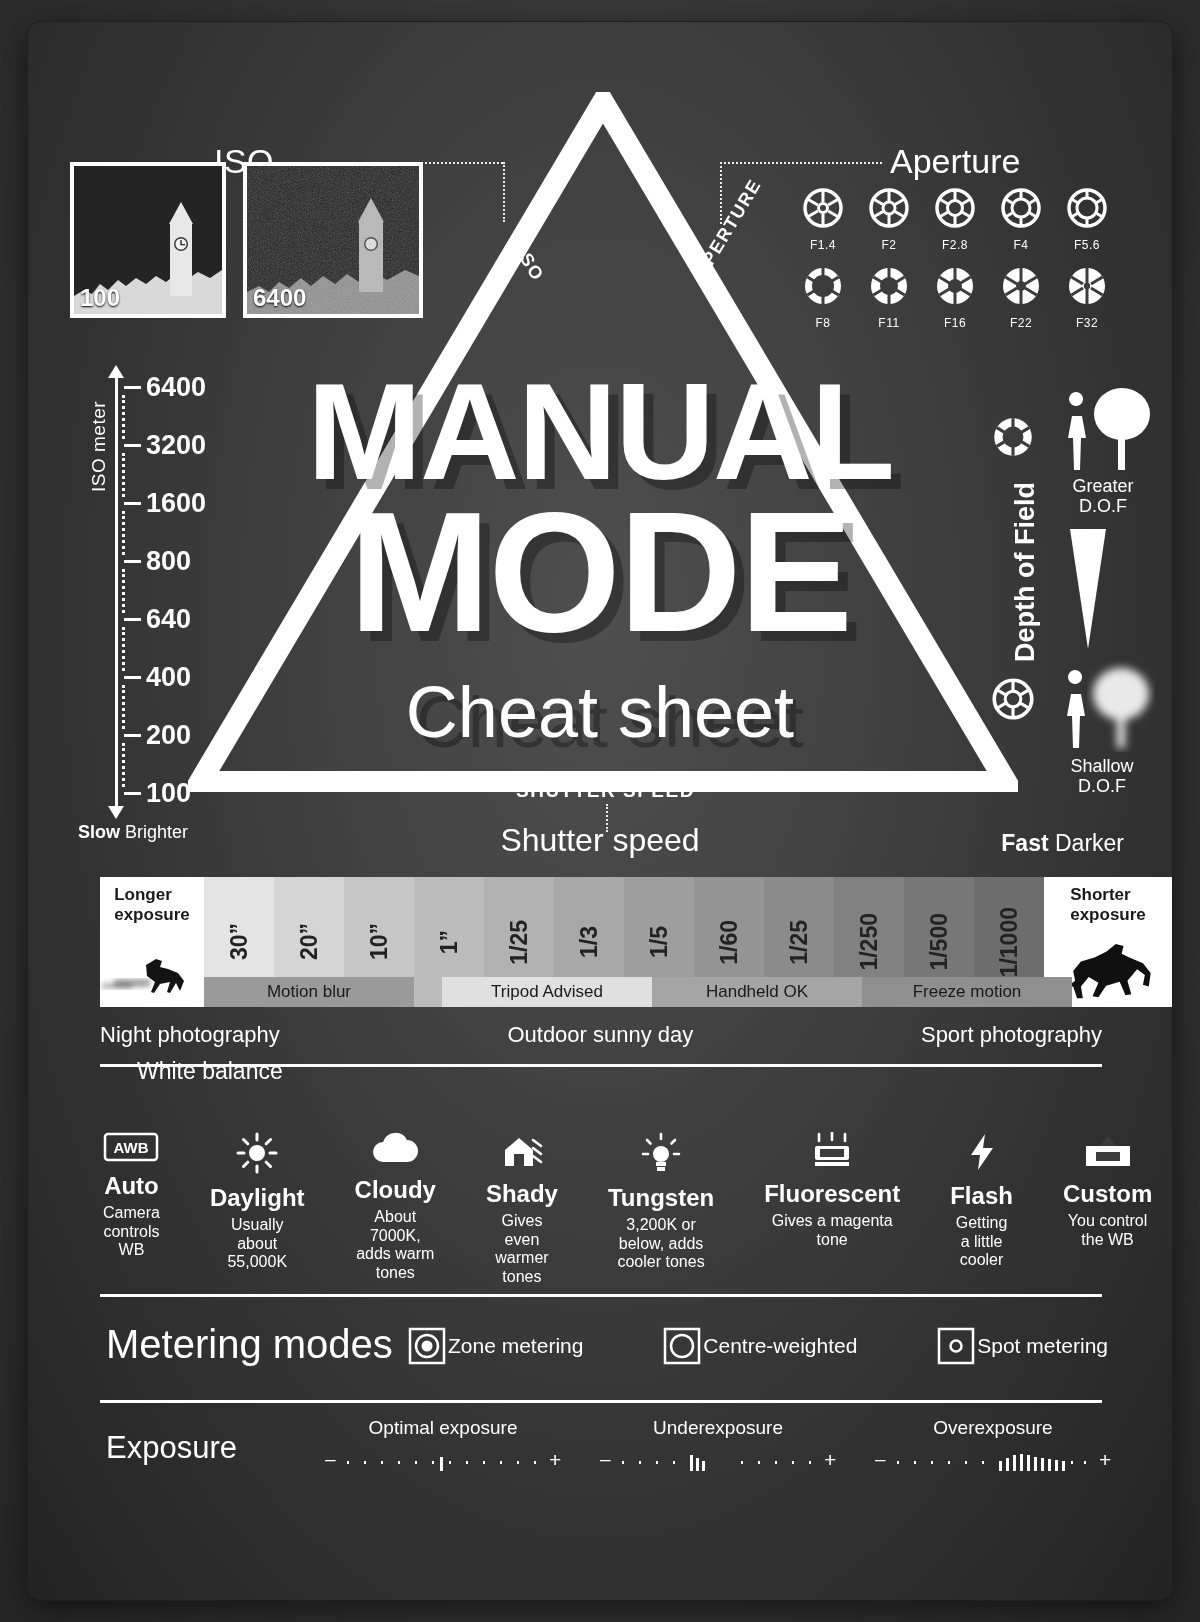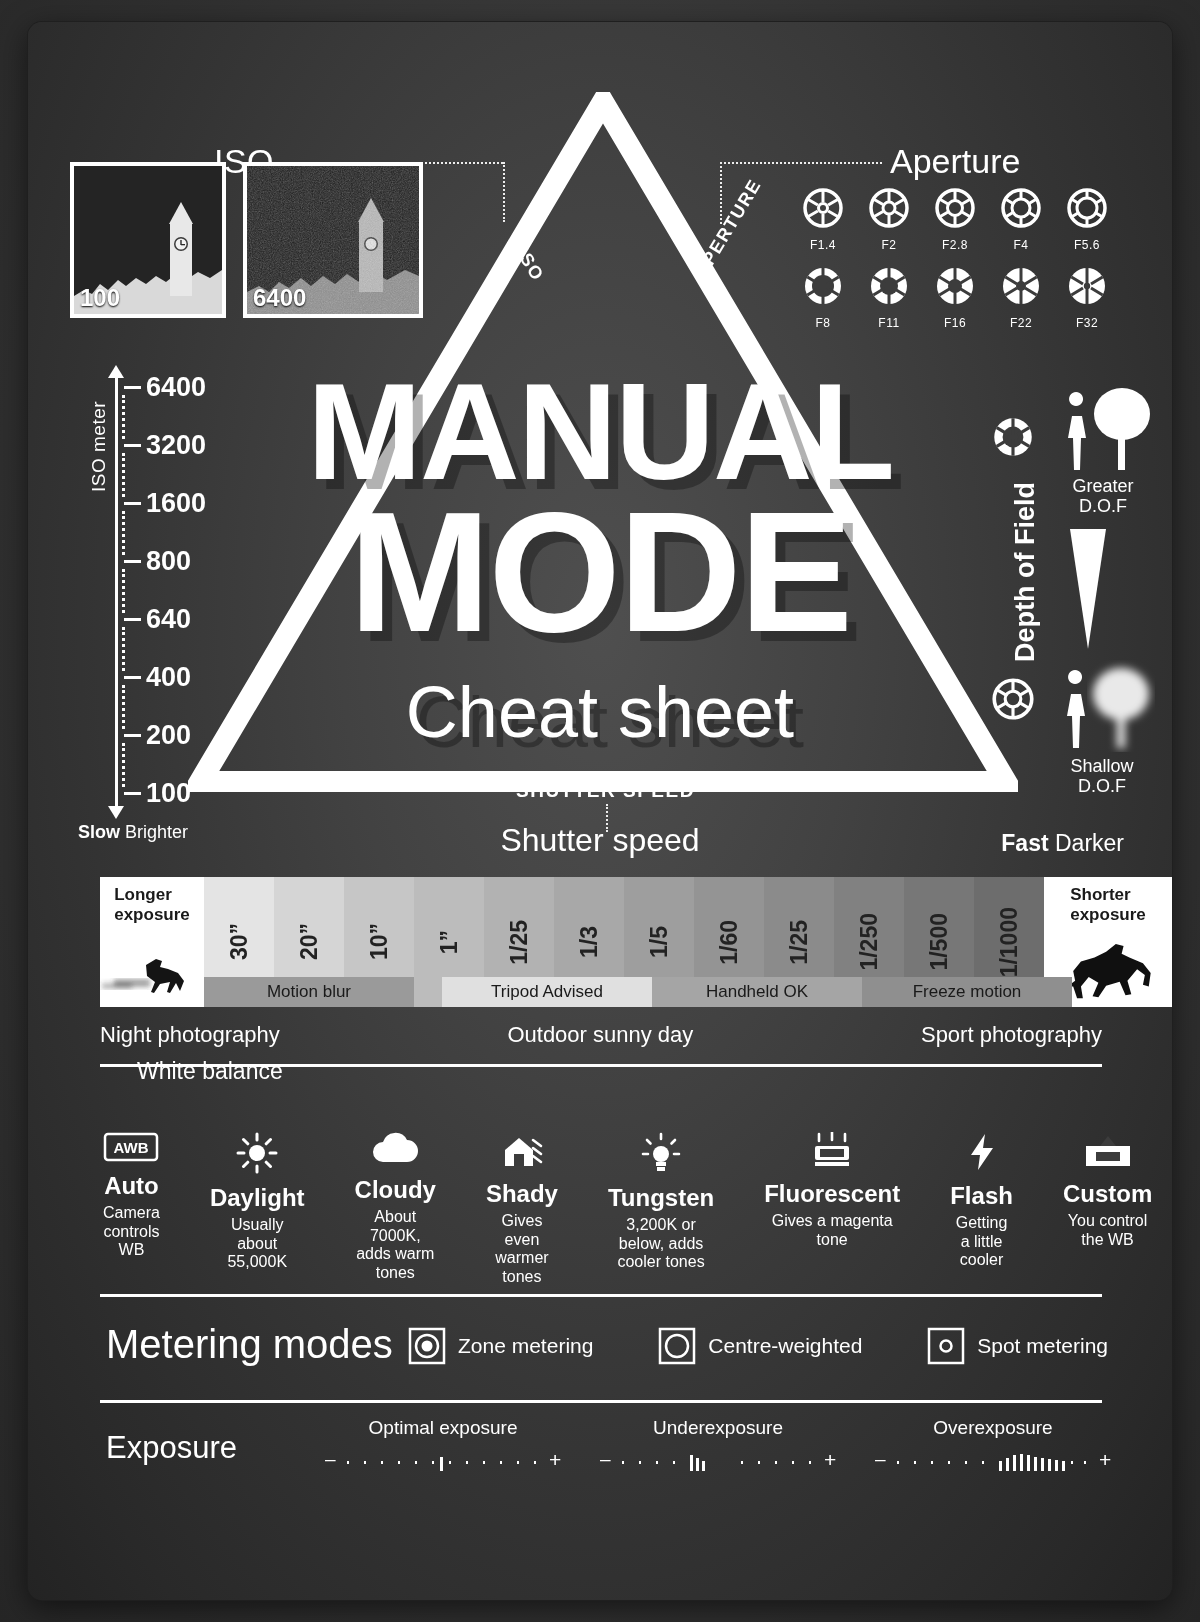--- a/index.html
+++ b/index.html
@@ -66,21 +66,21 @@
   
   .wb-title{position:absolute;left:78px;top:1036px;font-size:23px;margin-left:31px;}
   .wb-grid{position:absolute;left:72px;top:1110px;width:1010px;display:flex;gap:44px;}
   .wb-item{flex:1;text-align:center;padding:0 3px;}
   .wb-name{font-size:24px;font-weight:bold;margin-top:6px;}
   .wb-desc{font-size:16px;line-height:1.16;margin-top:4px;}
 
   
   .mt-title{position:absolute;left:78px;top:1300px;font-size:40px;}
   .mt-items{position:absolute;left:380px;top:1305px;width:700px;display:flex;justify-content:space-between;align-items:center;}
-  .mt-item{display:flex;align-items:center;gap:12px;font-size:21px;}
+  .mt-item{display:flex;align-items:center;gap:2px;font-size:21px;}
 
   
   .ex-title{position:absolute;left:78px;top:1408px;font-size:31px;}
   .ex-items{position:absolute;left:290px;top:1395px;width:800px;display:flex;justify-content:space-between;}
   .ex-item{text-align:center;width:250px;}
   .ex-cap{font-size:19px;margin-bottom:6px;}
   .ex-meter{position:relative;height:34px;}
 </style>
 </head>
 <body>

